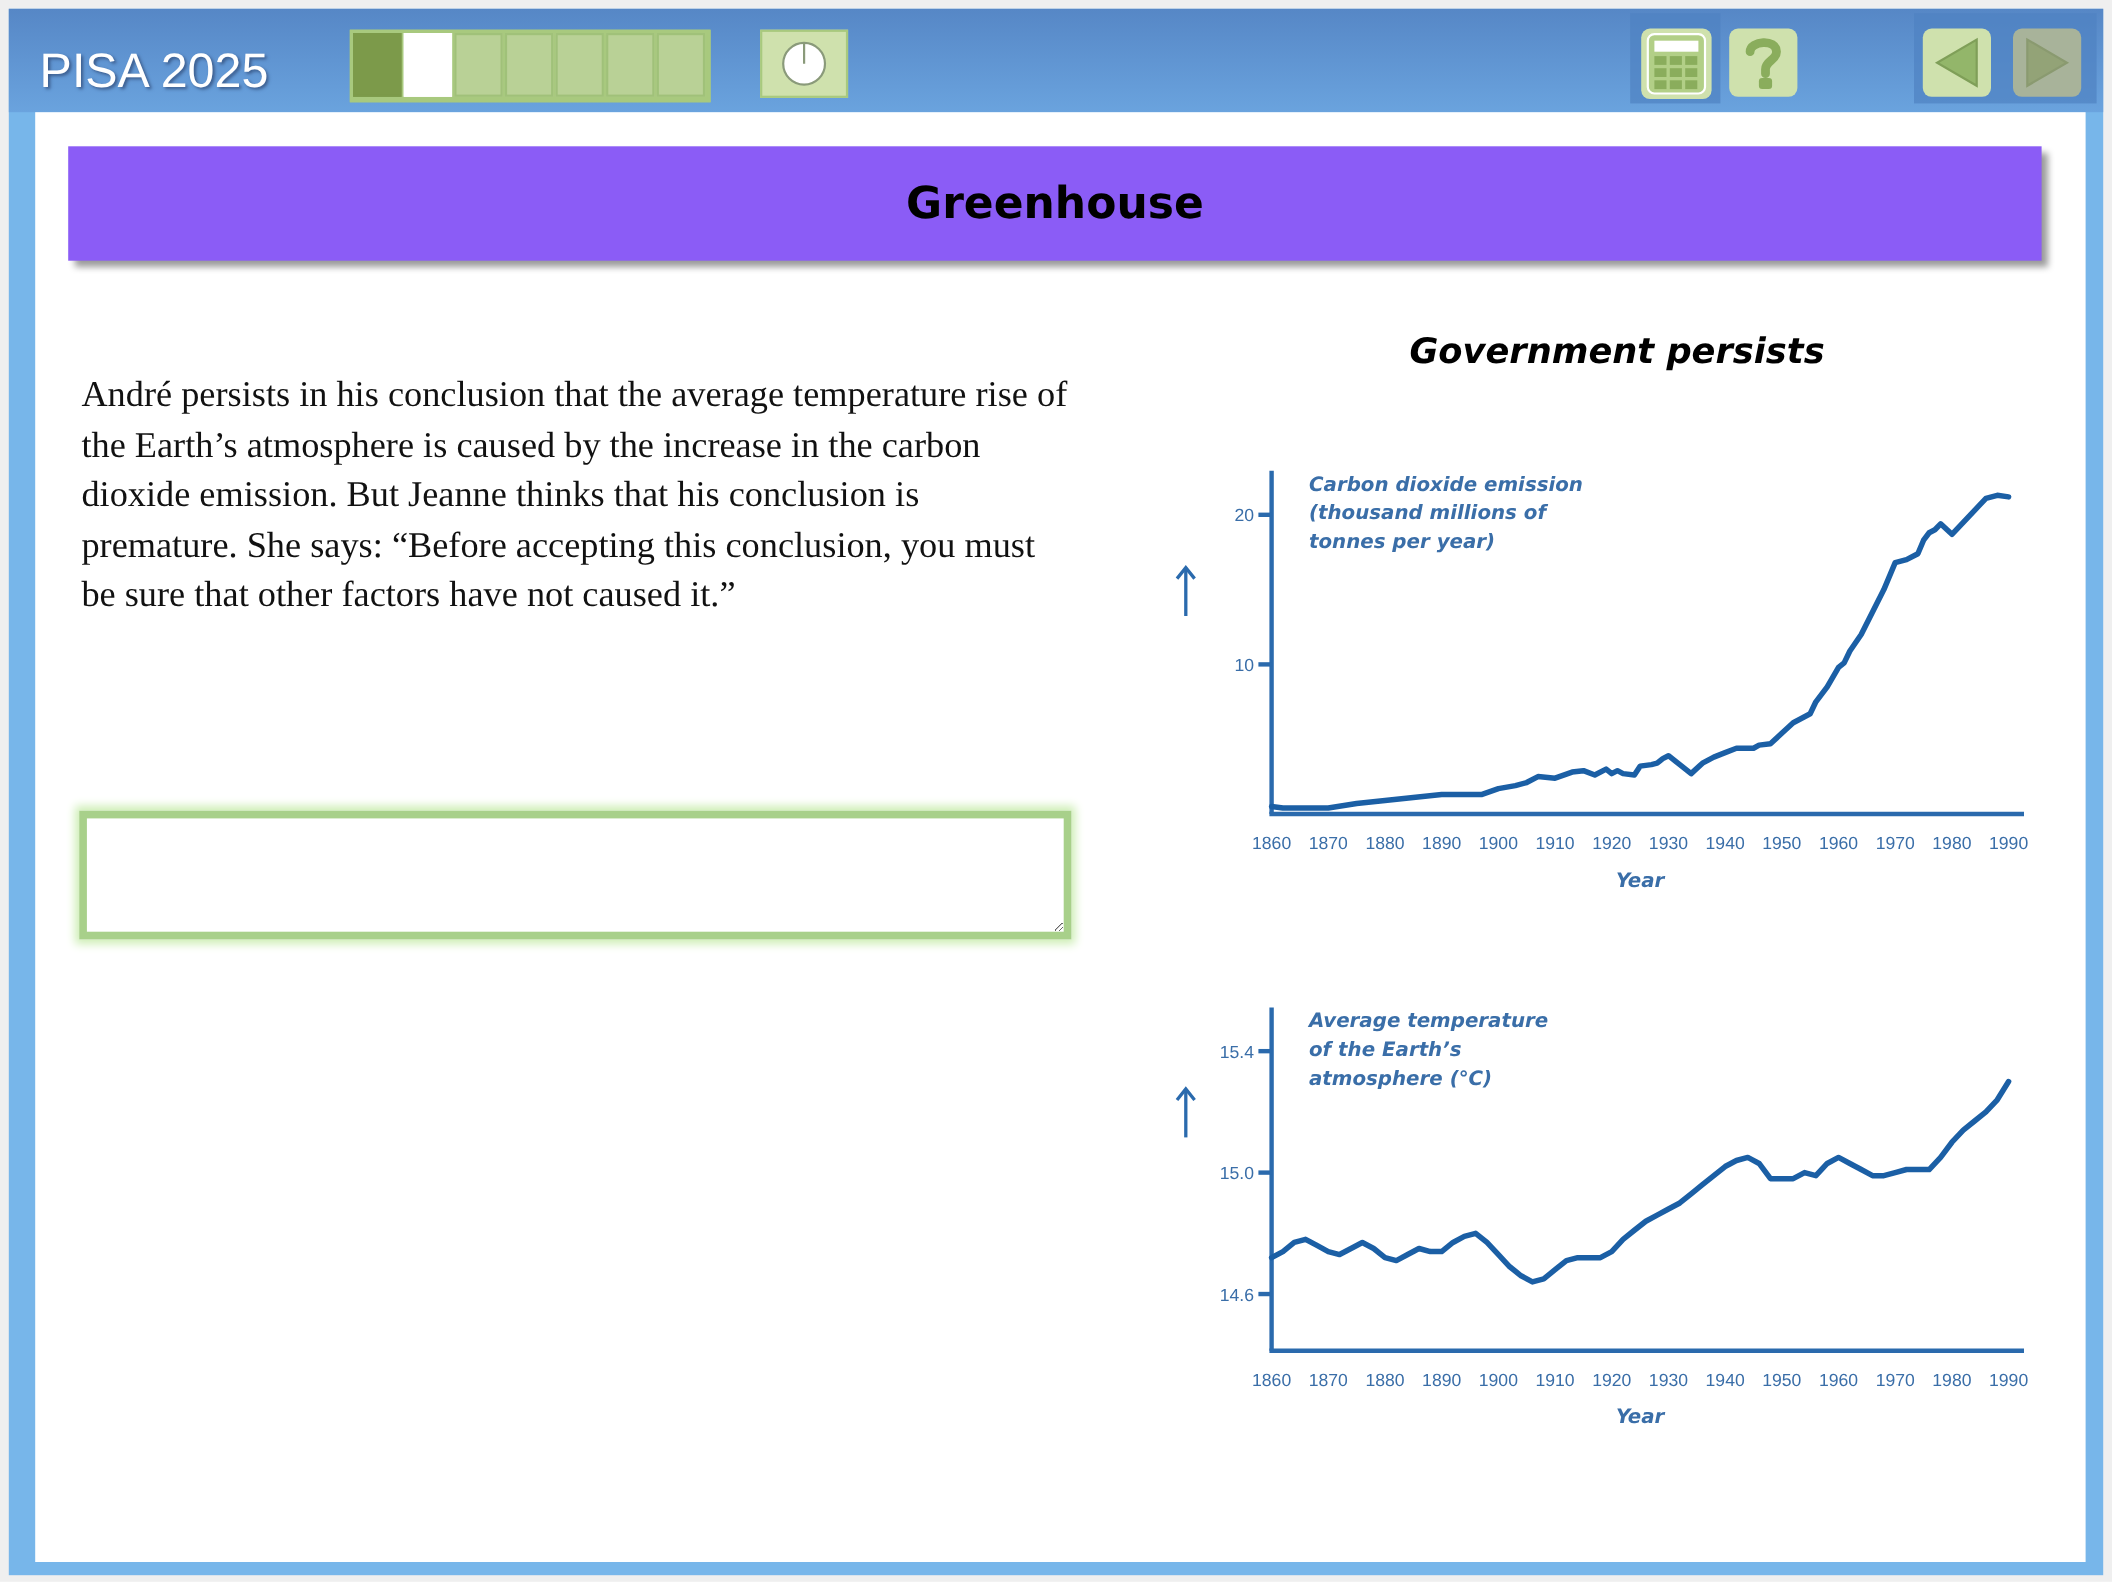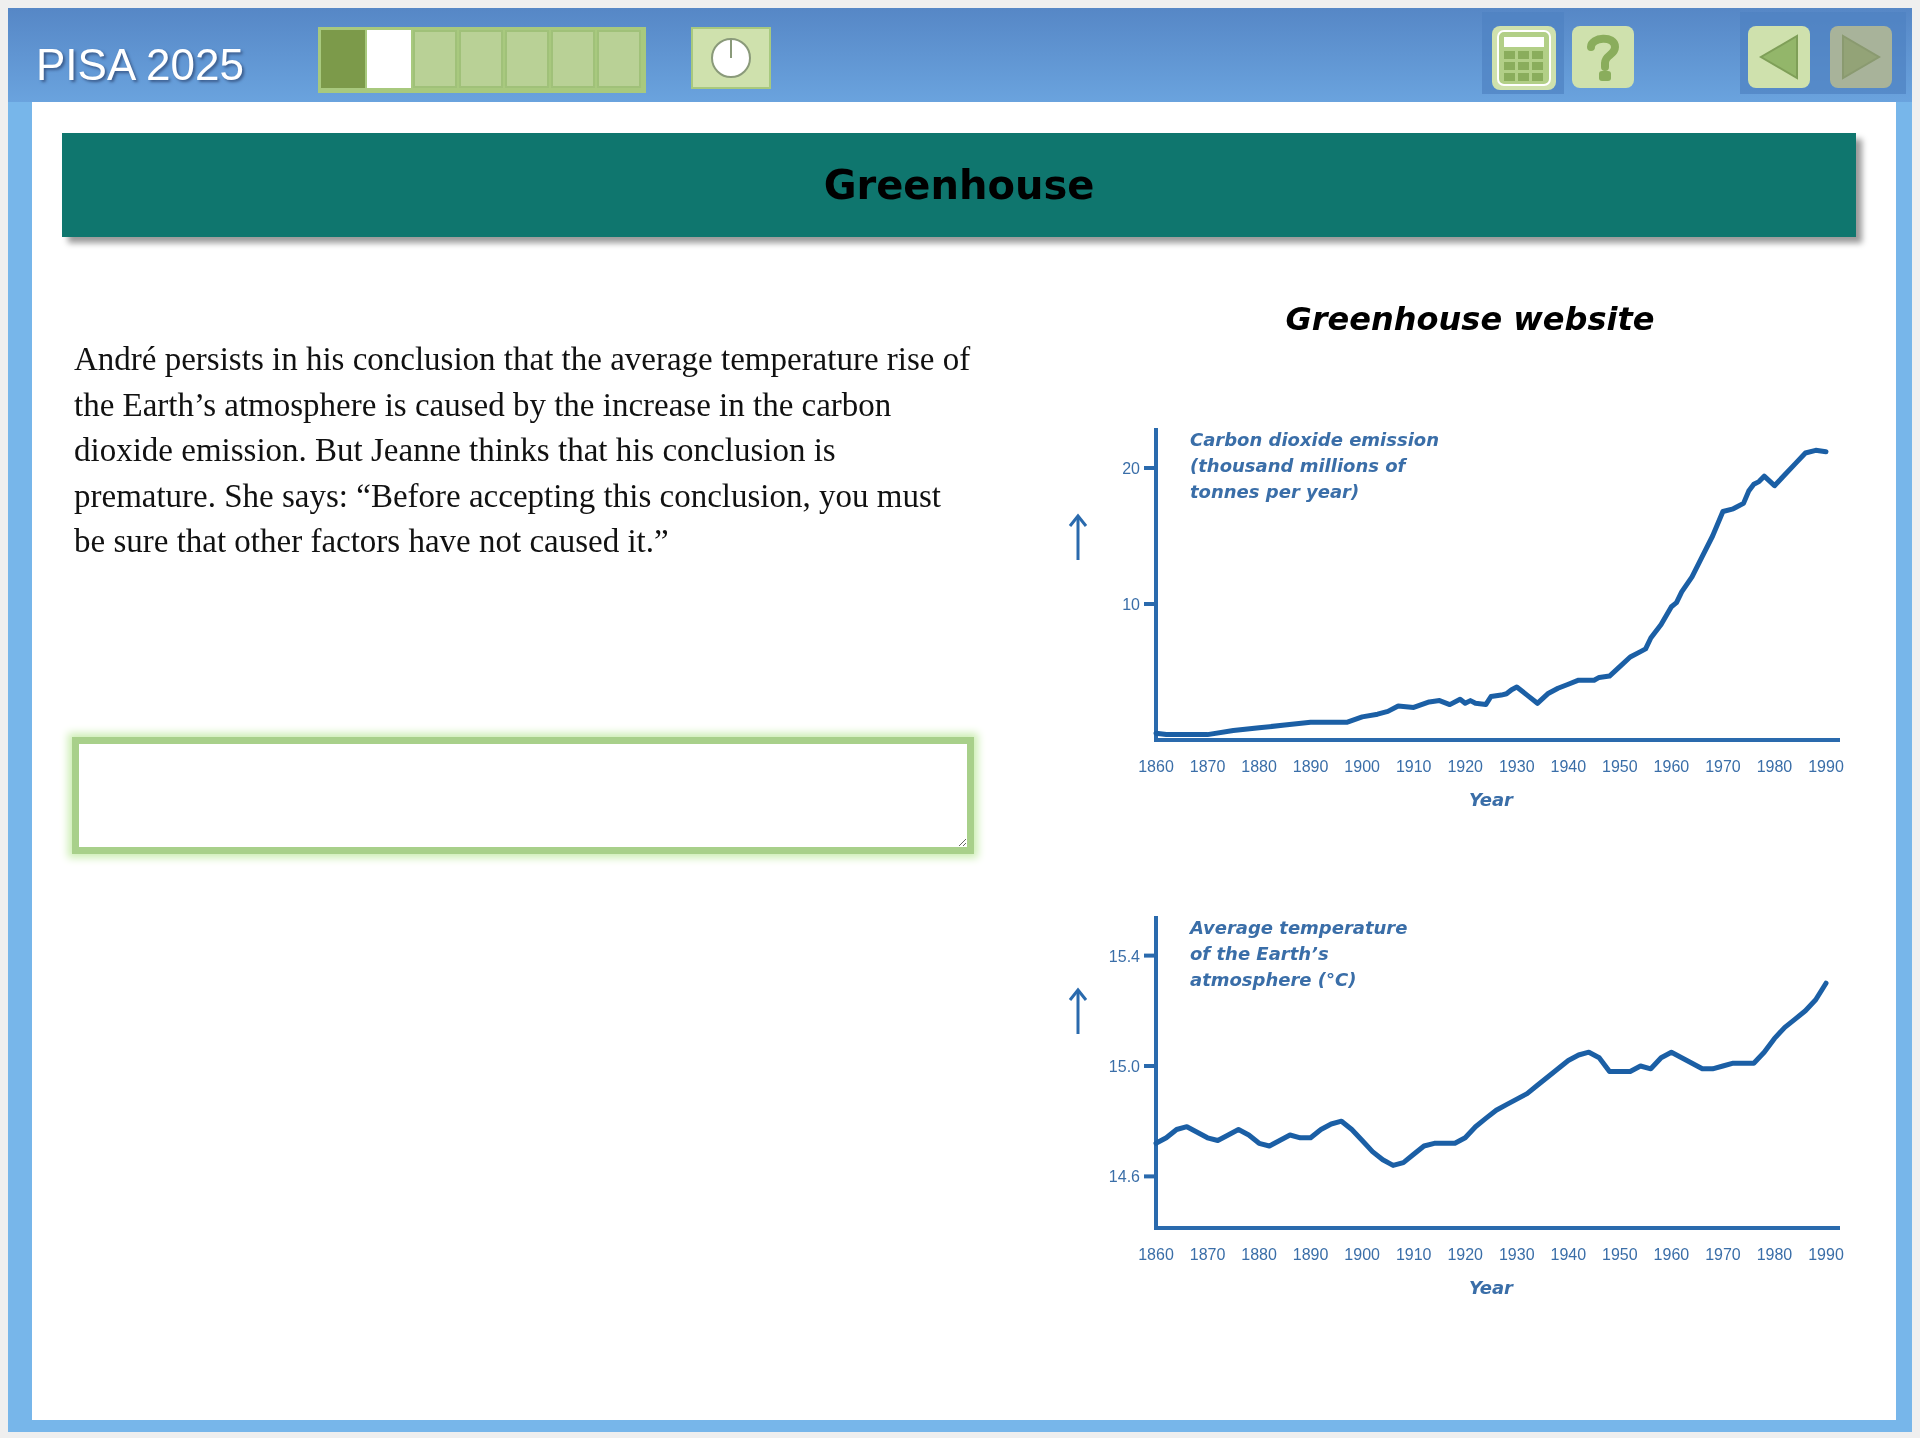--- a/index.html
+++ b/index.html
@@ -9,21 +9,21 @@
   .app-title { position:absolute; left:36px; top:40px; font-size:44px; color:#ffffff; text-shadow:2px 2px 3px #3a5a8a; font-family:"Liberation Sans", sans-serif; }
   .progress { position:absolute; left:318px; top:27px; height:60px; display:flex; border:3px solid #a8c97e; background:#a8c97e; }
   .progress .seg { width:40px; height:54px; margin:0 2px 0 0; border:2px solid #a0c179; background:#b9d196; }
   .progress .seg.done { background:#7c9a4a; border-color:#7c9a4a; }
   .progress .seg.current { background:#ffffff; border-color:#ffffff; }
   .timer { position:absolute; left:691px; top:27px; width:76px; height:58px; background:#cfe1ad; border:2px solid #a8c97e; display:flex; align-items:center; justify-content:center; }
   .tool-bg { position:absolute; top:12px; height:82px; background:#4f82c2; opacity:0.7; }
   .tool-btn { position:absolute; top:26px; width:62px; height:62px; background:#cfe1ad; border-radius:8px; display:flex; align-items:center; justify-content:center; }
   .tool-btn.disabled { background:#a8b39a; }
   .content { position:absolute; left:32px; top:102px; width:1864px; height:1318px; background:#ffffff; }
-  .title-box { position:absolute; left:62px; top:133px; width:1794px; height:104px; background:#0f766e; box-shadow:6px 6px 6px #9a9a9a; display:flex; align-items:center; justify-content:center; }
+  .title-box { position:absolute; left:62px; top:133px; width:1794px; height:104px; background:#8b5cf6; box-shadow:6px 6px 6px #9a9a9a; display:flex; align-items:center; justify-content:center; }
   .title-box span { font-family:"DejaVu Sans", sans-serif; font-weight:bold; font-size:40px; color:#000; }
   .passage { position:absolute; left:74px; top:298px; width:900px; font-family:Liberation Serif, serif; font-size:33px; line-height:45.5px; color:#111;margin-top:39px; }
   .passage p { margin:0 0 22px 0; }
   .answer { position:absolute; left:72px; top:737px; width:884px; height:99px; border:7px solid #a8d08a; background:#ffffff; box-shadow:0 0 8px 4px #cdeeb4; outline:none; font-size:30px; font-family:"Liberation Sans", sans-serif; }
   .source-title { position:absolute; left:1060px; top:300px; width:820px; text-align:center; font-family:"DejaVu Sans", sans-serif; font-style:italic; font-weight:bold; font-size:32px; color:#000; }
   svg.chart { position:absolute; left:1060px; overflow:visible; }
   .ax { stroke:#2a6aad; stroke-width:4; fill:none; }
   .line { stroke:#1b5fa5; stroke-width:5; fill:none; stroke-linejoin:round; stroke-linecap:round; }
   .tick-label { fill:#3a6ea8; font-size:16px; font-family:"Liberation Sans", sans-serif; }
   .ylabel { fill:#3a6ea8; font-size:18px; font-style:italic; font-weight:bold; font-family:"DejaVu Sans", sans-serif; }
@@ -95,21 +95,21 @@
 <div class="title-box">
   <span>Greenhouse</span>
 </div>
 
 <div class="passage">
   <p>André persists in his conclusion that the average temperature rise of the Earth’s atmosphere is caused by the increase in the carbon dioxide emission. But Jeanne thinks that his conclusion is premature. She says: “Before accepting this conclusion, you must be sure that other factors have not caused it.”</p>
 </div>
 
 <textarea class="answer" placeholder="" style=""></textarea>
 
-<div class="source-title">Greenhouse website</div>
+<div class="source-title">Government persists</div>
 
 <svg class="chart" id="chart-co2" style="top:400px;" width="820" height="420">
     <line class="ax" x1="96" y1="28" x2="96" y2="340"></line>
     <line class="ax" x1="94" y1="340" x2="780" y2="340"></line>
     <g>
       <line x1="18" y1="160" x2="18" y2="116" stroke="#2a6aad" stroke-width="3"></line>
       <polyline points="10,126 18,116 26,126" fill="none" stroke="#2a6aad" stroke-width="3"></polyline>
     </g>
     <line class="ax" x1="84" y1="204" x2="96" y2="204"></line>
     <text class="tick-label" x="80" y="210" text-anchor="end">10</text>

